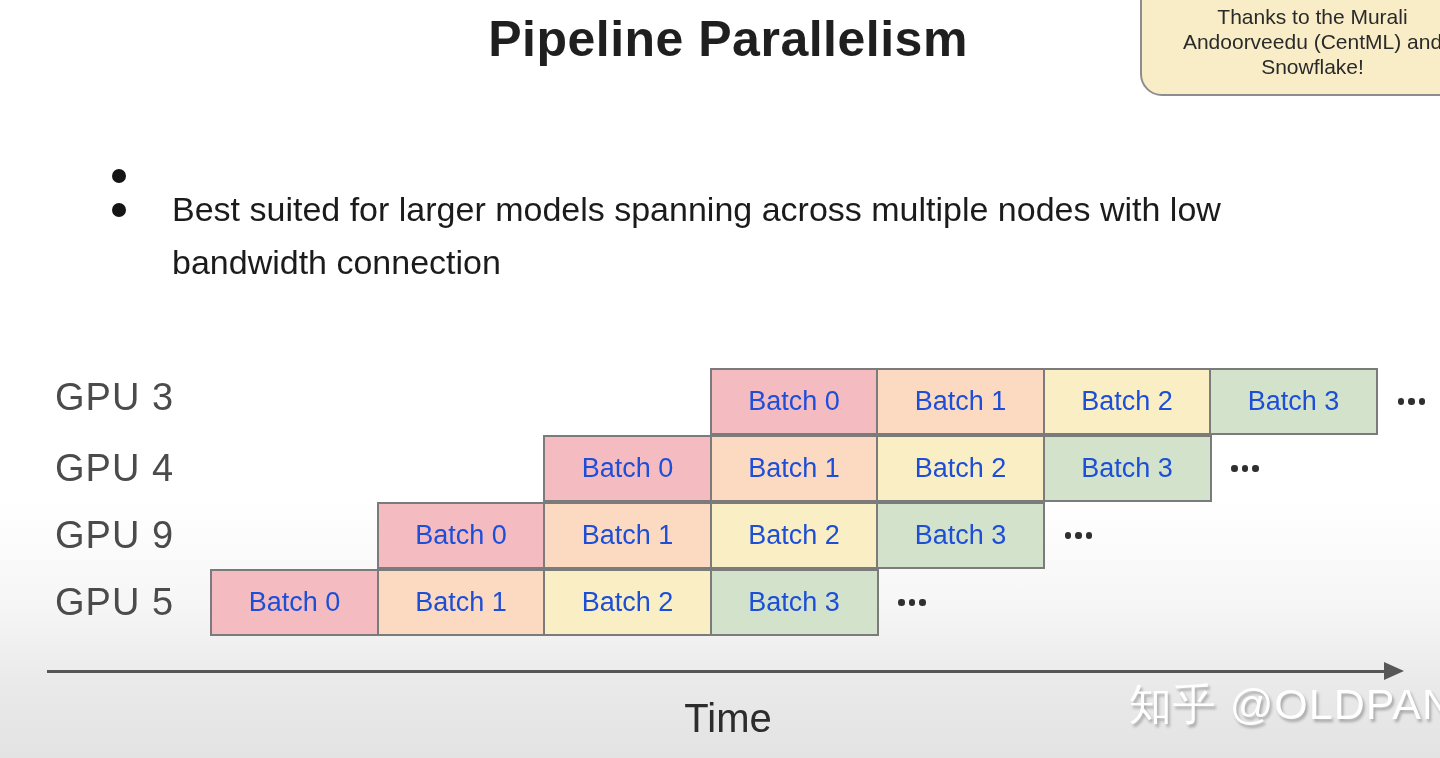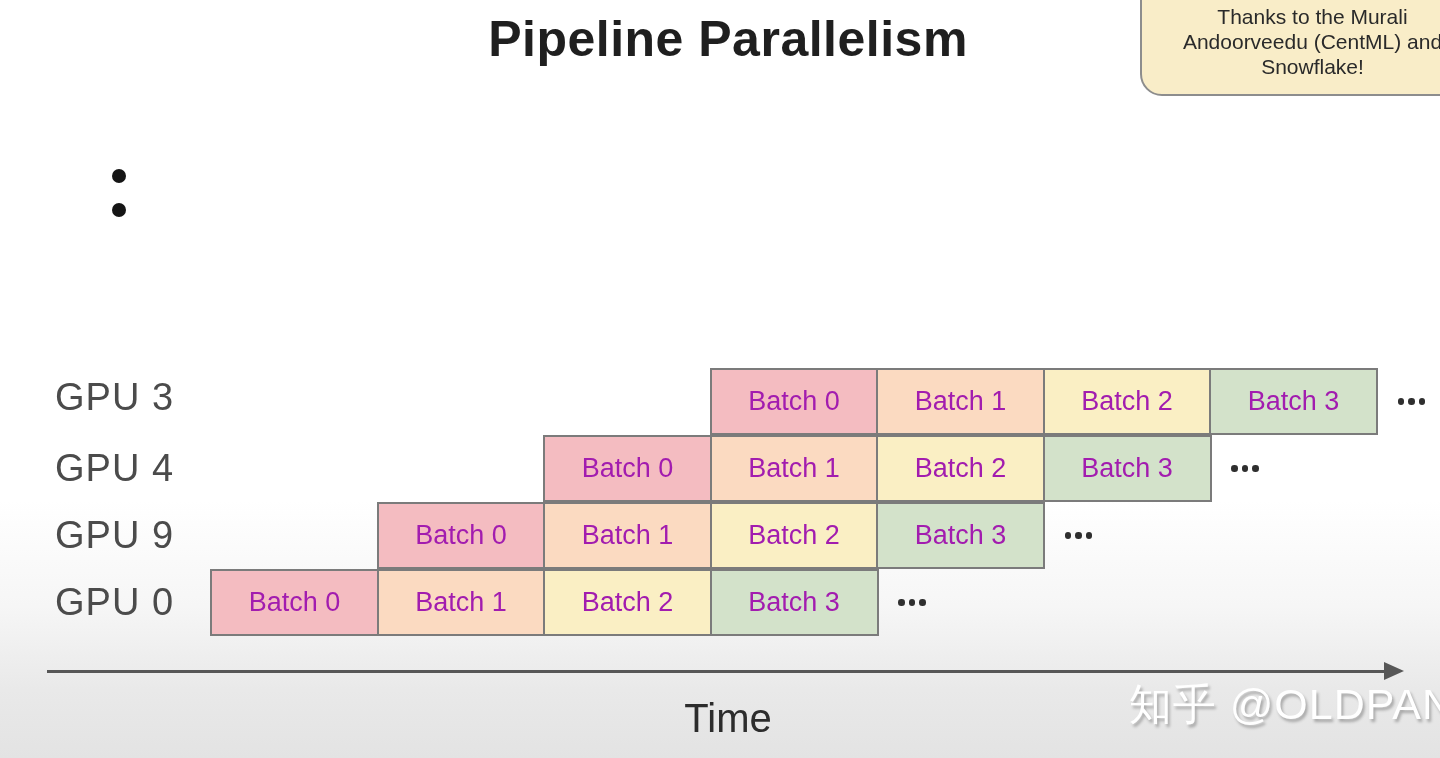--- a/index.html
+++ b/index.html
@@ -45,21 +45,21 @@
   .gpu-label{
     position:absolute;left:55px;height:67px;
     display:flex;align-items:center;
     font-size:38px;font-weight:500;color:#4b4b4b;letter-spacing:1px;
     white-space:nowrap;
   }
   .batch-cell{
     position:absolute;width:169px;height:67px;
     border:2px solid #7b7b7b;box-sizing:border-box;
     display:flex;align-items:center;justify-content:center;
-    font-size:27px;font-weight:500;color:#a21caf;
+    font-size:27px;font-weight:500;color:#1d4ed8;
     white-space:nowrap;
   }
   .row-dots{
     position:absolute;height:67px;
     display:flex;align-items:center;gap:4px;
   }
   .dot{width:6.5px;height:6.5px;border-radius:50%;background:#2f2f2f;}
   .axis-line{
     position:absolute;left:47px;top:670px;
     width:1340px;height:3px;background:#575757;
@@ -95,20 +95,21 @@
     <div class="note-line">Andoorveedu (CentML) and</div>
     <div class="note-line">Snowflake!</div>
   </div>
 
   <div class="bullets">
     <div class="bullet-item">
       <span class="bullet-dot"></span>
     </div>
     <div class="bullet-item">
       <span class="bullet-dot"></span>
+      <span class="bullet-text">Best suited for larger models spanning across multiple nodes with low bandwidth connection</span>
     </div>
   </div>
 
   <div id="diagram">
       <div class="gpu-label" style="top: 364px;">GPU 3</div>
       <div class="batch-cell" style="left: 709.5px; top: 368px; background: rgb(244, 188, 193); border-color: rgb(123, 123, 123);">Batch 0</div>
       <div class="batch-cell" style="left: 876px; top: 368px; background: rgb(251, 218, 193); border-color: rgb(123, 123, 123);">Batch 1</div>
       <div class="batch-cell" style="left: 1042.5px; top: 368px; background: rgb(250, 239, 196); border-color: rgb(123, 123, 123);">Batch 2</div>
       <div class="batch-cell" style="left: 1209px; top: 368px; background: rgb(211, 226, 202); border-color: rgb(123, 123, 123);">Batch 3</div>
       <div class="row-dots" style="left: 1397.5px; top: 368px;">
@@ -129,21 +130,21 @@
       <div class="gpu-label" style="top: 502px;">GPU 9</div>
       <div class="batch-cell" style="left: 376.5px; top: 502px; background: rgb(244, 188, 193); border-color: rgb(123, 123, 123);">Batch 0</div>
       <div class="batch-cell" style="left: 543px; top: 502px; background: rgb(251, 218, 193); border-color: rgb(123, 123, 123);">Batch 1</div>
       <div class="batch-cell" style="left: 709.5px; top: 502px; background: rgb(250, 239, 196); border-color: rgb(123, 123, 123);">Batch 2</div>
       <div class="batch-cell" style="left: 876px; top: 502px; background: rgb(211, 226, 202); border-color: rgb(123, 123, 123);">Batch 3</div>
       <div class="row-dots" style="left: 1064.5px; top: 502px;">
         <div class="dot"></div>
         <div class="dot"></div>
         <div class="dot"></div>
       </div>
-      <div class="gpu-label" style="top: 569px;">GPU 0</div>
+      <div class="gpu-label" style="top: 569px;">GPU 5</div>
       <div class="batch-cell" style="left: 210px; top: 569px; background: rgb(244, 188, 193); border-color: rgb(123, 123, 123);">Batch 0</div>
       <div class="batch-cell" style="left: 376.5px; top: 569px; background: rgb(251, 218, 193); border-color: rgb(123, 123, 123);">Batch 1</div>
       <div class="batch-cell" style="left: 543px; top: 569px; background: rgb(250, 239, 196); border-color: rgb(123, 123, 123);">Batch 2</div>
       <div class="batch-cell" style="left: 709.5px; top: 569px; background: rgb(211, 226, 202); border-color: rgb(123, 123, 123);">Batch 3</div>
       <div class="row-dots" style="left: 898px; top: 569px;">
         <div class="dot"></div>
         <div class="dot"></div>
         <div class="dot"></div>
       </div>
     </div>

